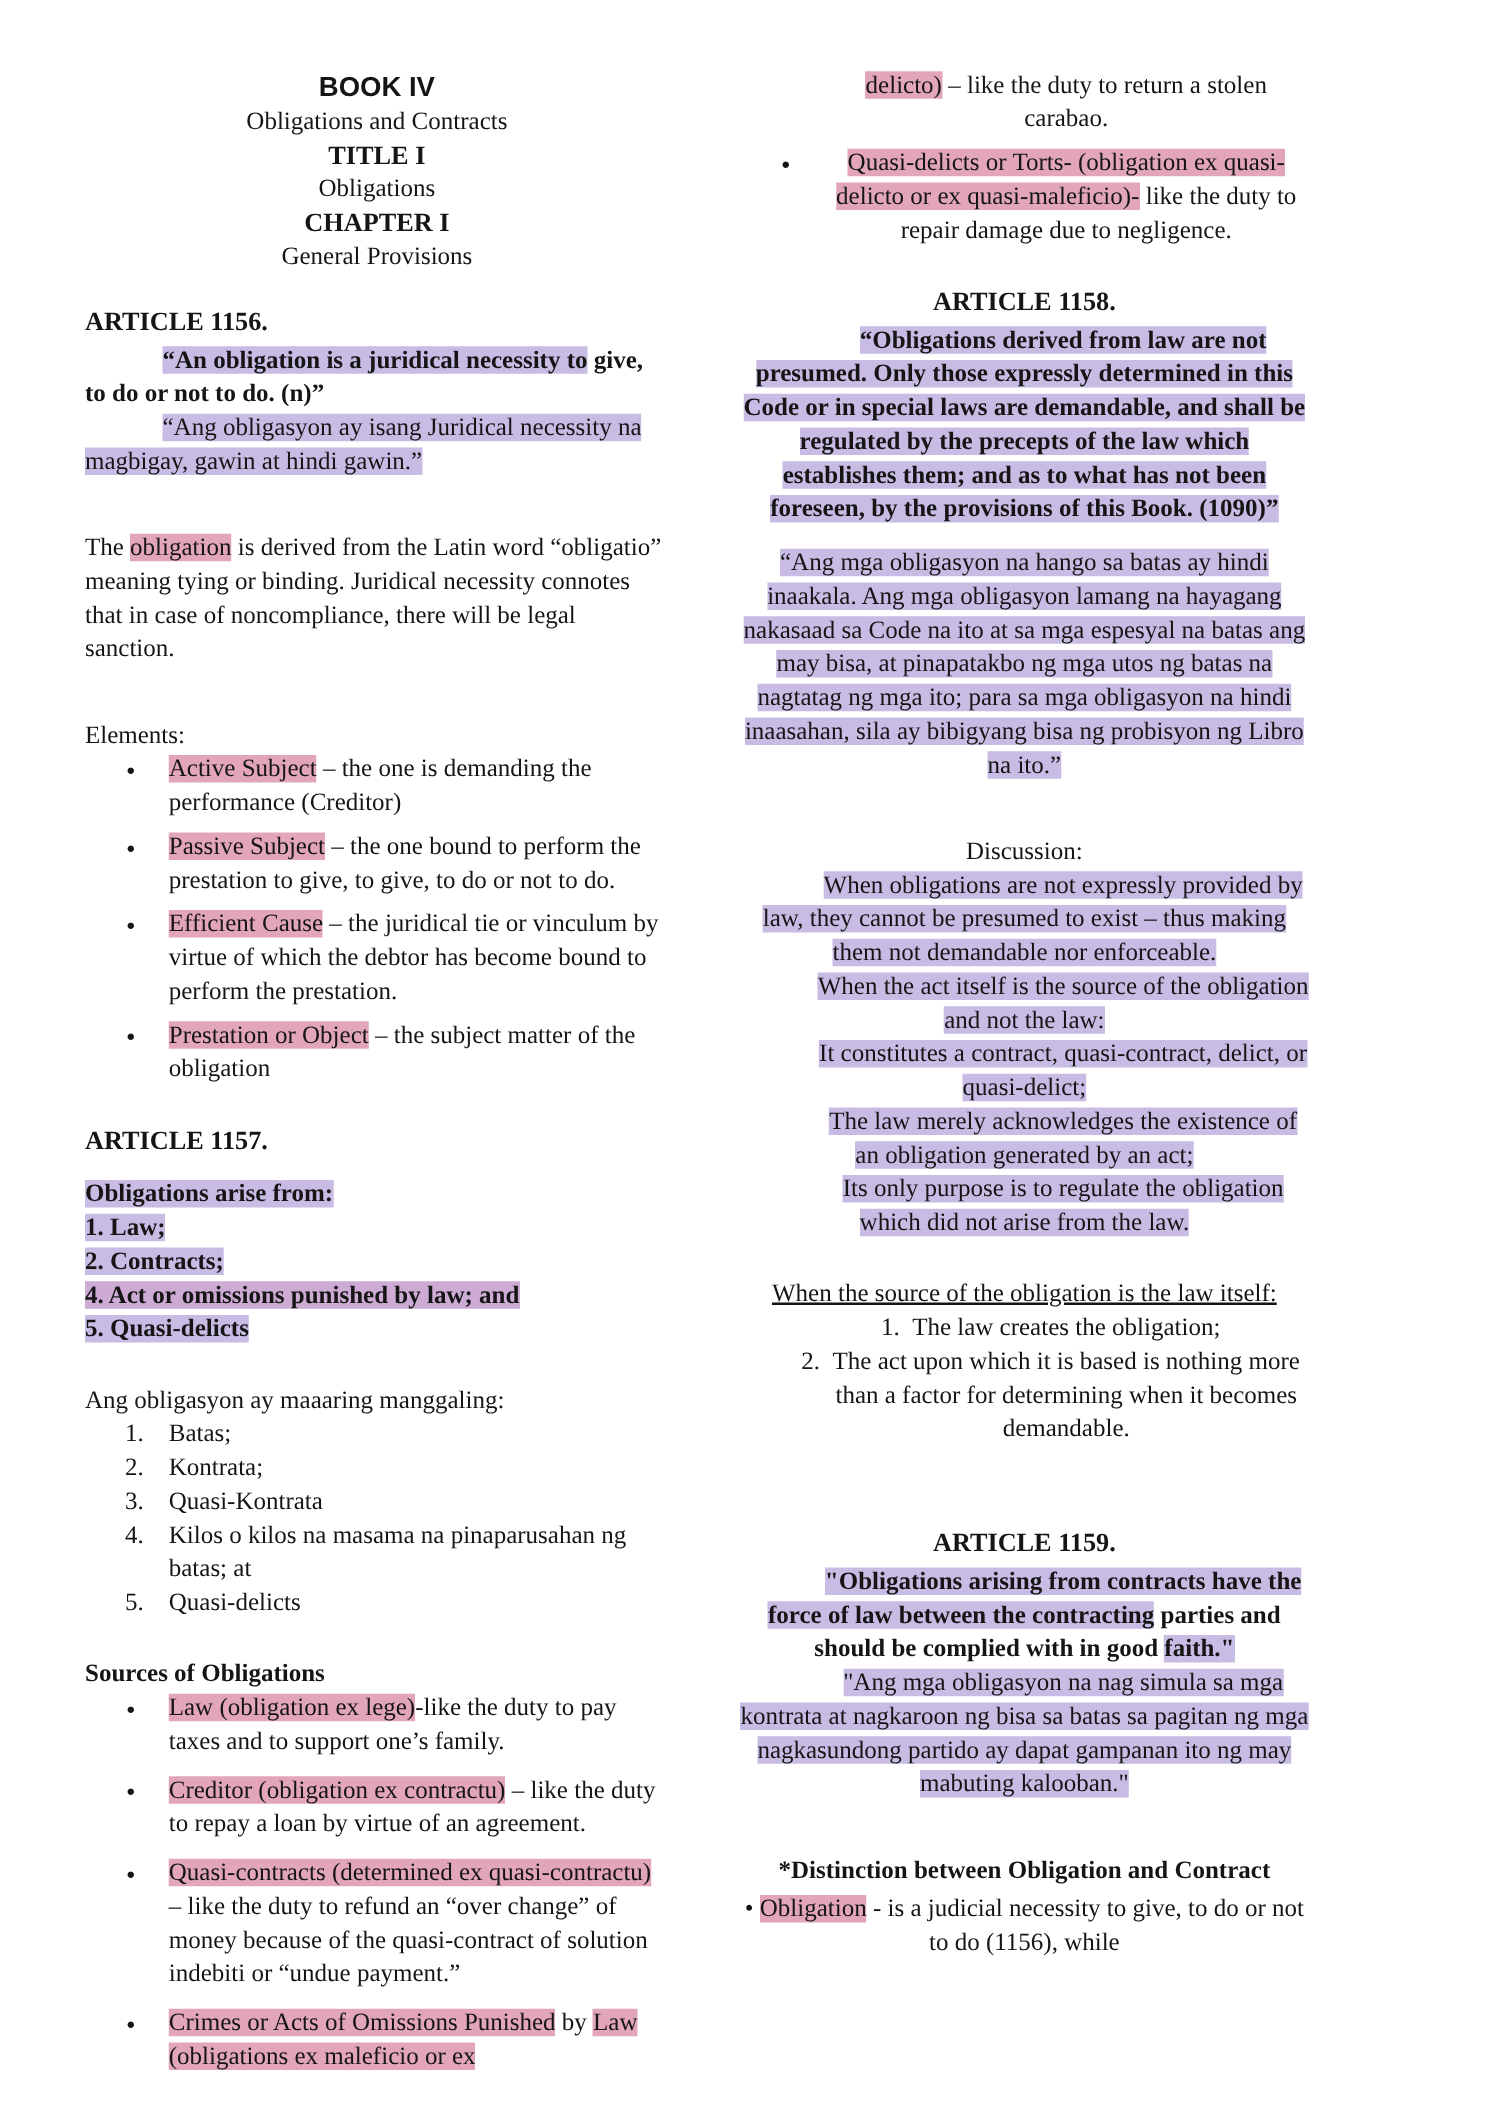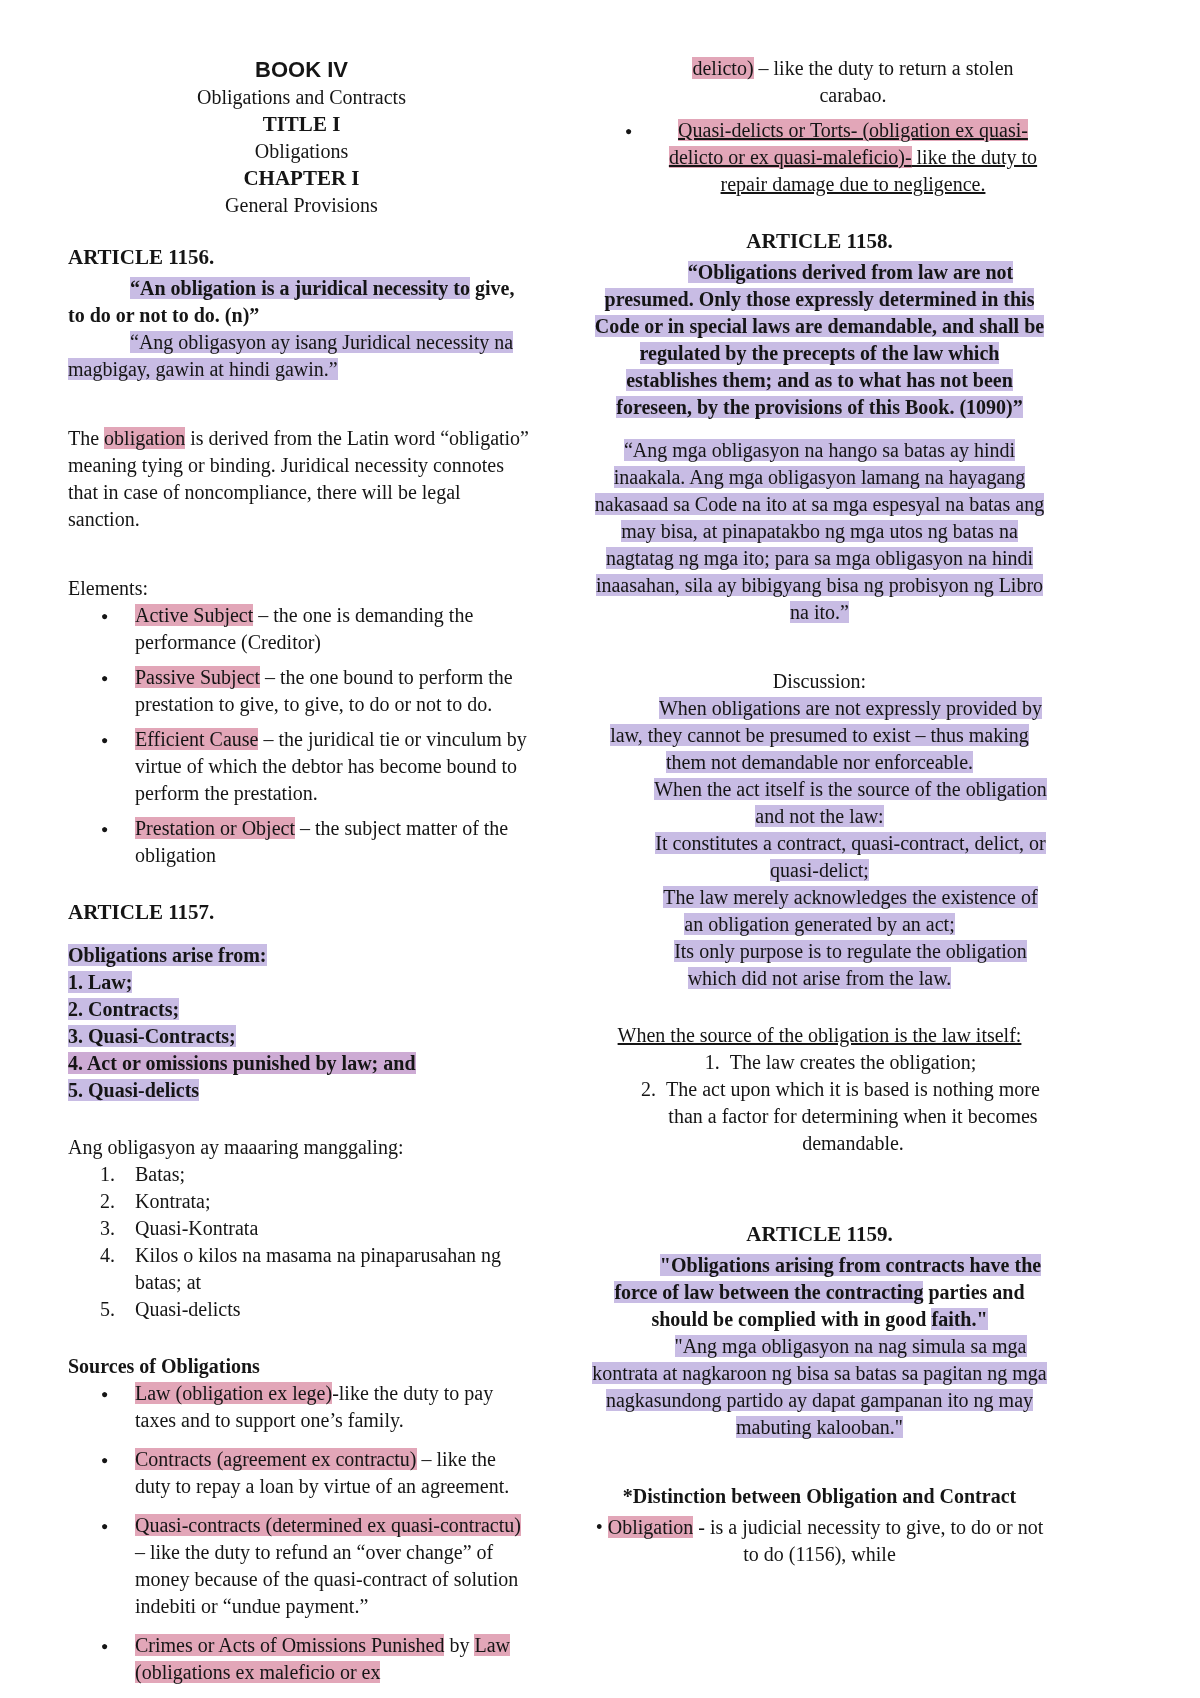--- a/index.html
+++ b/index.html
@@ -83,54 +83,53 @@
         <li><span class="hl-pink">Efficient Cause</span><span> – the juridical tie or vinculum by virtue of which the debtor has become bound to perform the prestation.</span></li>
         <li><span class="hl-pink">Prestation or Object</span><span> – the subject matter of the obligation</span></li>
       </ul>
 
       <p class="art-heading mt">ARTICLE 1157.</p>
 
       <div class="arise mt-sm">
         <div><span class="hl-purple">Obligations arise from:</span></div>
         <div><span class="hl-purple">1. Law;</span></div>
         <div><span class="hl-purple">2. Contracts;</span></div>
-        <div><span class="hl-purple">3. Quasi-Contracts;</span></div>
         <div><span class="hl-mauve">4. Act or omissions punished by law; and</span></div>
         <div><span class="hl-purple">5. Quasi-delicts</span></div>
       </div>
 
       <p class="mt">Ang obligasyon ay maaaring manggaling:</p>
 
       <div class="numlist">
         <div class="li"><span class="n">1.</span><span>Batas;</span></div>
         <div class="li"><span class="n">2.</span><span>Kontrata;</span></div>
         <div class="li"><span class="n">3.</span><span>Quasi-Kontrata</span></div>
         <div class="li"><span class="n">4.</span><span>Kilos o kilos na masama na pinaparusahan ng batas; at</span></div>
         <div class="li"><span class="n">5.</span><span>Quasi-delicts</span></div>
       </div>
 
       <p class="bold mt">Sources of Obligations</p>
 
       <ul class="bullets mt-sm">
         <li><span class="hl-pink">Law (obligation ex lege)</span><span>-like the duty to pay taxes and to support one’s family.</span></li>
-        <li><span class="hl-pink">Contracts (agreement ex contractu)</span><span> – like the duty to repay a loan by virtue of an agreement.</span></li>
+        <li><span class="hl-pink">Creditor (obligation ex contractu)</span><span> – like the duty to repay a loan by virtue of an agreement.</span></li>
         <li><span class="hl-pink">Quasi-contracts (determined ex quasi-contractu)</span><span> – like the duty to refund an “over change” of money because of the quasi-contract of solution indebiti or “undue payment.”</span></li>
       </ul>
 
       <ul class="bullets mt-xxl">
         <li><span class="hl-pink">Crimes or Acts of Omissions Punished</span><span> by </span><span class="hl-pink">Law (obligations ex maleficio or ex</span></li>
       </ul>
 
     </div>
 
     <div class="col-right">
 
       <div style="padding-left:67px;"><span class="hl-pink">delicto)</span><span> – like the duty to return a stolen carabao.</span></div>
 
-      <ul class="bullets" style="margin-top:8px;text-decoration:underline;">
+      <ul class="bullets" style="margin-top:8px;">
         <li><span class="hl-pink">Quasi-delicts or Torts- (obligation ex quasi-delicto or ex quasi-maleficio)-</span><span> like the duty to repair damage due to negligence.</span></li>
       </ul>
 
       <p class="art-heading mt">ARTICLE 1158.</p>
 
       <p class="bold ind mt-2"><span class="hl-purple">“Obligations derived from law are not presumed. Only those expressly determined in this Code or in special laws are demandable, and shall be regulated by the precepts of the law which establishes them; and as to what has not been foreseen, by the provisions of this Book. (1090)”</span></p>
 
       <p class="mt-sm"><span class="hl-purple">“Ang mga obligasyon na hango sa batas ay hindi inaakala. Ang mga obligasyon lamang na hayagang nakasaad sa Code na ito at sa mga espesyal na batas ang may bisa, at pinapatakbo ng mga utos ng batas na nagtatag ng mga ito; para sa mga obligasyon na hindi inaasahan, sila ay bibigyang bisa ng probisyon ng Libro na ito.”</span></p>
 
       <p class="mt-lg">Discussion:</p>

